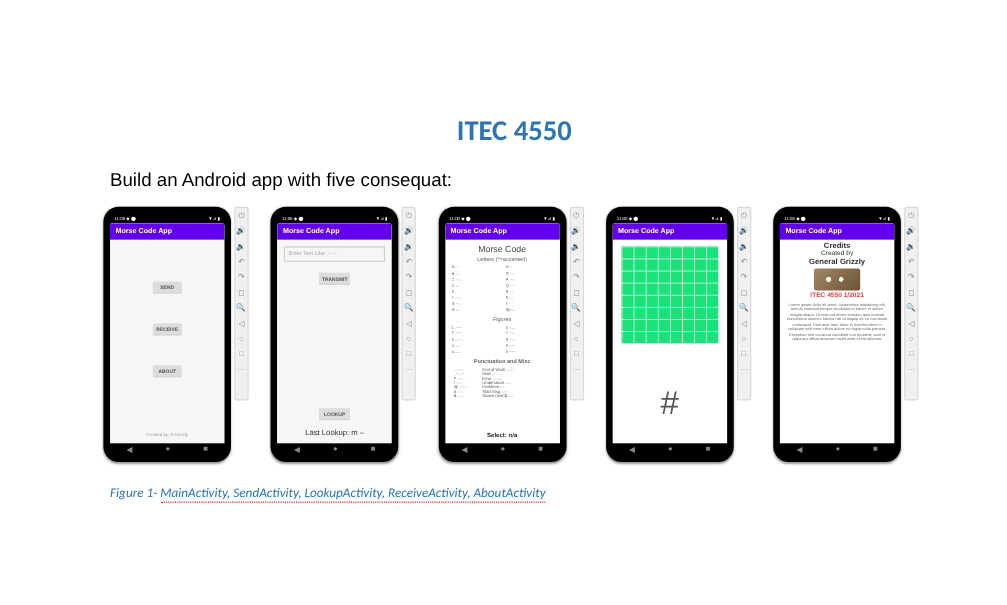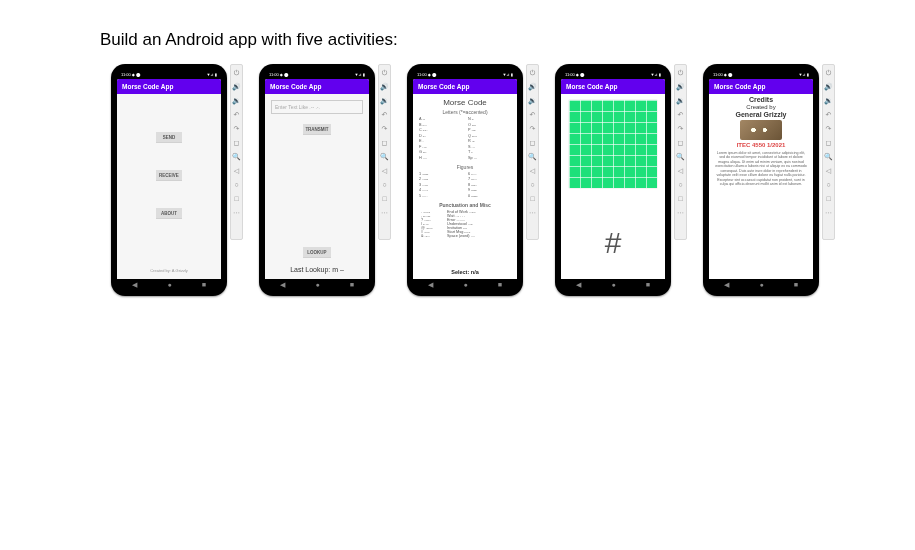--- a/index.html
+++ b/index.html
@@ -32,21 +32,21 @@
     margin-bottom: 30px;
   }
   .body-text {
     font-size: 17px;
     color: #000;
     margin-bottom: 14px;
   }
   .phones-row {
     display: flex;
     gap: 16px;
-    justify-content: flex-end;
+    justify-content: space-between;
     margin-bottom: 22px;
     margin-left: -6px;
   }
   .phone-group {
     display: flex;
     align-items: flex-start;
   }
   .phone {
     width: 116px;
     height: 232px;
@@ -205,21 +205,22 @@
     font-style: italic;
   }
   .caption span {
     border-bottom: 1.5px dotted #c00;
   }
 </style>
 </head>
 <body>
 
 <div class="page">
-  <p class="body-text">Build an Android app with five activities:</p>
+  <h1 class="title">ITEC 4550</h1>
+  <p class="body-text">Build an Android app with five consequat:</p>
 
   <div class="phones-row">
 
     <div class="phone-group">
       <div class="phone">
         <div class="phone-status">
           <span>11:00 ◆ ⬤</span>
           <span>▼⊿ ▮</span>
         </div>
         <div class="phone-screen">
@@ -456,13 +457,16 @@
         <span class="ic">🔍</span>
         <span class="ic">◁</span>
         <span class="ic">○</span>
         <span class="ic">□</span>
         <span class="ic">⋯</span>
       </div>
     </div>
 
   </div>
 
+  <p class="caption">
+    <em>Figure 1- </em><span>MainActivity, SendActivity, LookupActivity, ReceiveActivity, AboutActivity</span>
+  </p>
 </div>
 
 </body></html>

